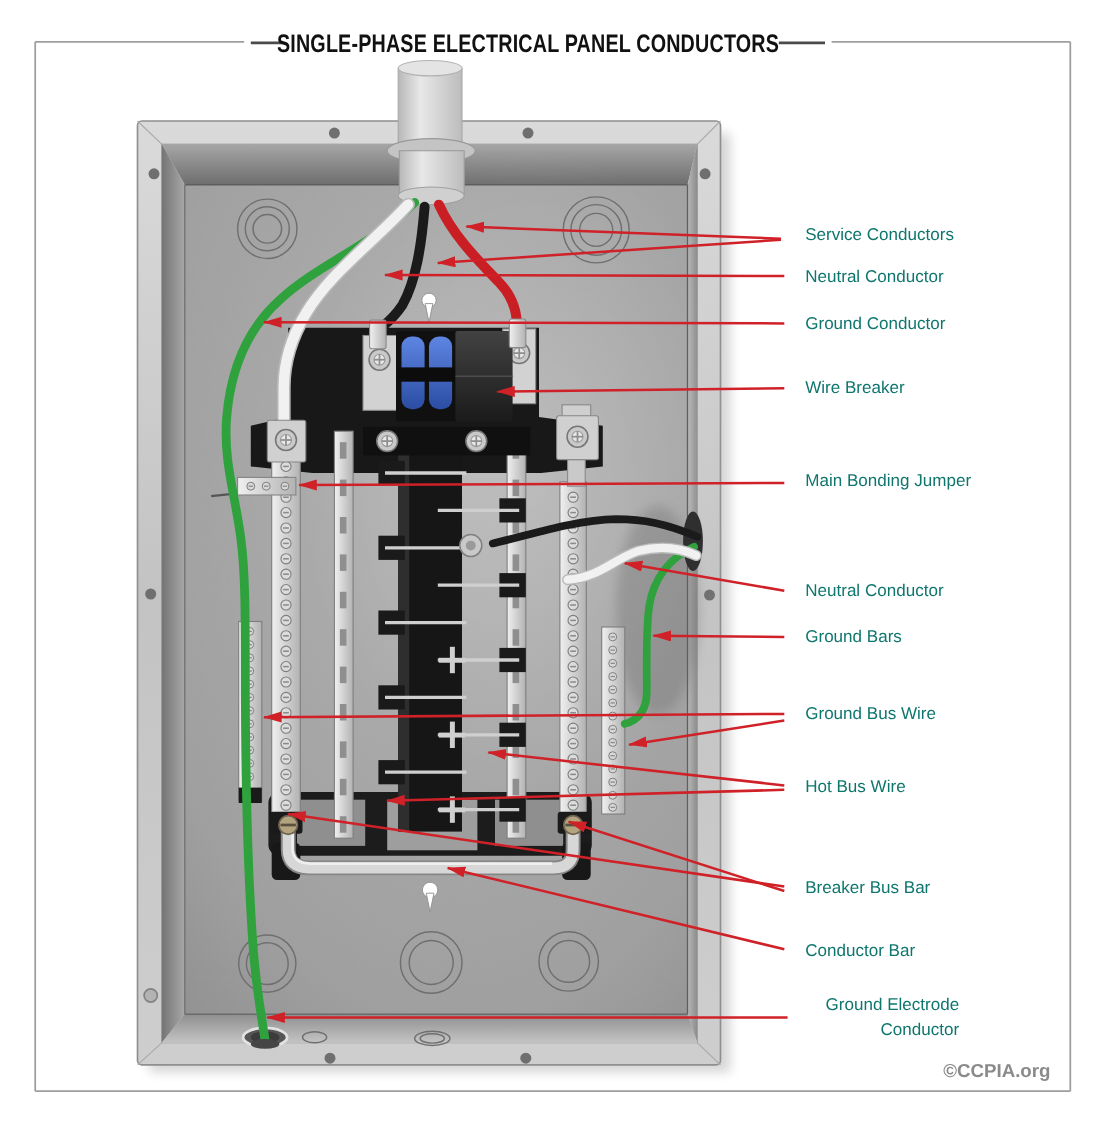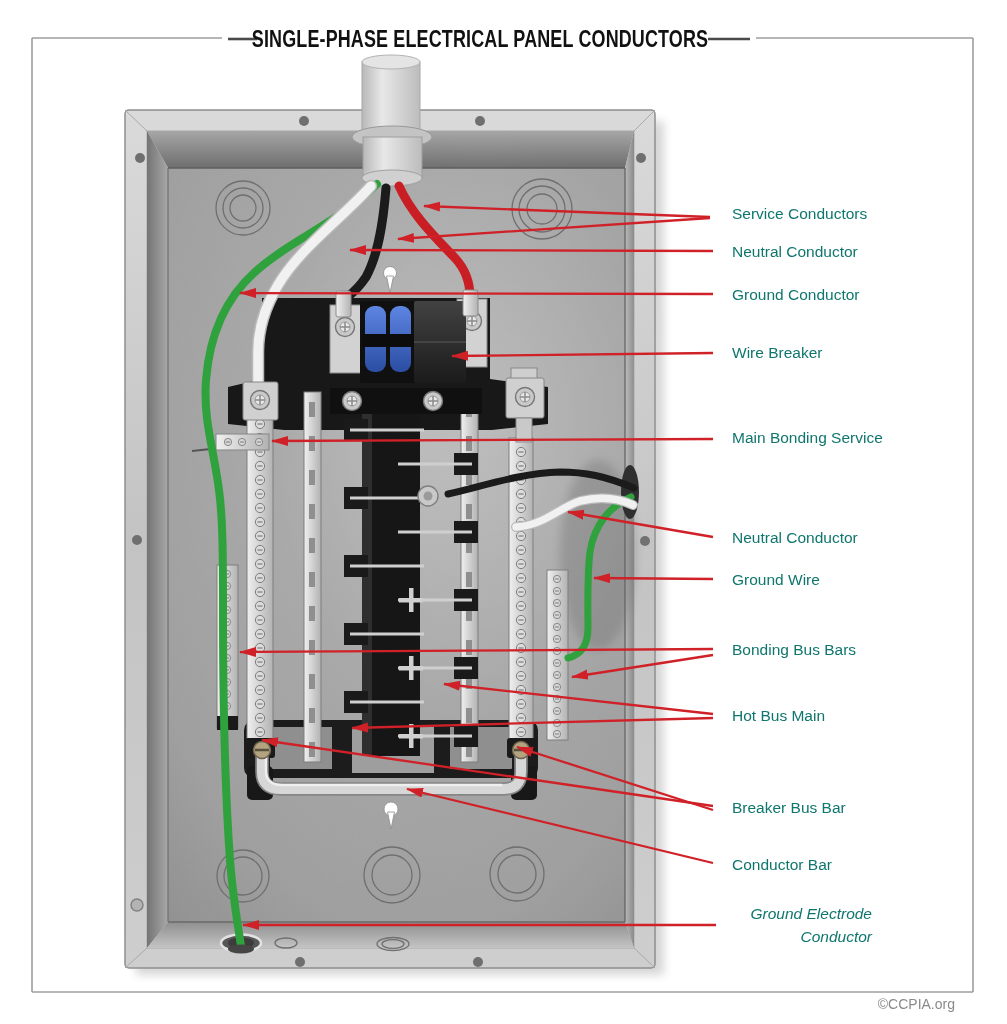--- a/index.html
+++ b/index.html
@@ -3,22 +3,22 @@
 <meta charset="utf-8">
 <style>
   html,body{margin:0;padding:0;background:#ffffff;}
   .stage{position:relative;width:1007px;height:1024px;background:#ffffff;overflow:hidden;
          font-family:"Liberation Sans",sans-serif;}
   svg{position:absolute;left:0;top:0;}
   .title{position:absolute;left:155px;top:26px;width:650px;text-align:center;
          font-weight:bold;font-size:23px;letter-spacing:.2px;color:#111;
          transform:scaleX(.78);transform-origin:center top;white-space:nowrap;}
   .lbl{position:absolute;left:732px;font-size:15.5px;color:#0f766e;white-space:nowrap;line-height:22px;text-align:right;}
-  .lbl.wrap{white-space:normal;width:140px;line-height:23px;font-style:italic;}
-  .watermark{position:absolute;right:52px;top:996px;font-size:14px;color:#8a8a8a;}
+  .lbl.wrap{white-space:normal;width:140px;line-height:23px;}
+  .watermark{position:absolute;right:52px;top:964px;font-size:17px;color:#8a8a8a;font-weight:bold;}
 </style>
 </head>
 <body>
 
 <div class="stage">
 
 <svg width="1007" height="1024" viewBox="0 0 1007 1024">
   <defs>
     <linearGradient id="gFlange" x1="0" y1="0" x2="0" y2="1">
       <stop offset="0" stop-color="#dadada"></stop>
@@ -433,23 +433,23 @@
     <line x1="716" y1="925" x2="243" y2="925" marker-end="url(#ah)"></line>
   </g>
 </svg>
 
   <div class="title">SINGLE-PHASE ELECTRICAL PANEL CONDUCTORS</div>
 
   <div class="lbl" style="top:203px">Service Conductors</div>
   <div class="lbl" style="top:241px">Neutral Conductor</div>
   <div class="lbl" style="top:284px">Ground Conductor</div>
   <div class="lbl" style="top:342px">Wire Breaker</div>
-  <div class="lbl" style="top:427px">Main Bonding Service</div>
+  <div class="lbl" style="top:427px">Main Bonding Jumper</div>
   <div class="lbl" style="top:527px">Neutral Conductor</div>
-  <div class="lbl" style="top:569px">Ground Wire</div>
-  <div class="lbl" style="top:639px">Bonding Bus Bars</div>
-  <div class="lbl" style="top:705px">Hot Bus Main</div>
+  <div class="lbl" style="top:569px">Ground Bars</div>
+  <div class="lbl" style="top:639px">Ground Bus Wire</div>
+  <div class="lbl" style="top:705px">Hot Bus Wire</div>
   <div class="lbl" style="top:797px">Breaker Bus Bar</div>
   <div class="lbl" style="top:854px">Conductor Bar</div>
   <div class="lbl wrap" style="top:902px">Ground Electrode Conductor</div>
 
   <div class="watermark">©CCPIA.org</div>
 </div>
 
 </body></html>

